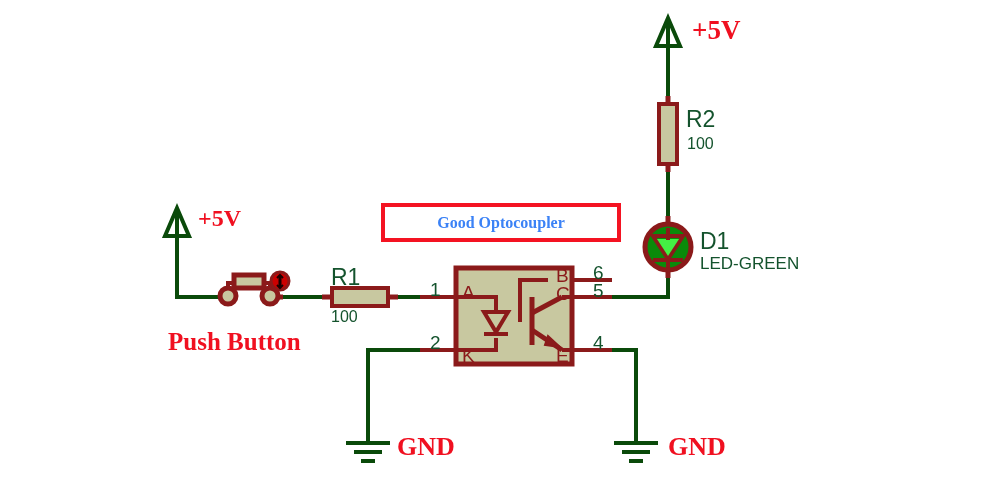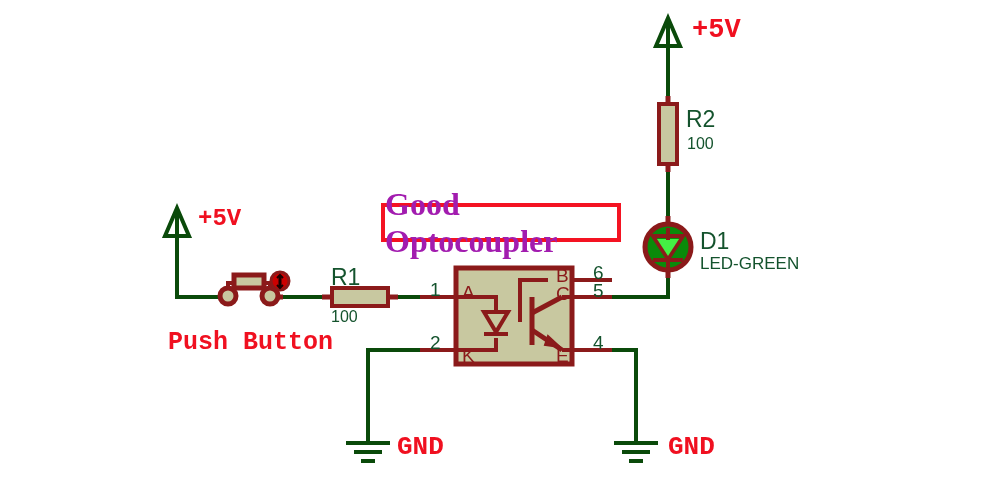--- a/index.html
+++ b/index.html
@@ -1,28 +1,28 @@
 <!DOCTYPE html>
 <html><head>
 <meta charset="utf-8">
 <style>
   html,body{margin:0;padding:0;background:#ffffff;}
   body{width:1000px;height:479px;position:relative;overflow:hidden;
        font-family:"Liberation Sans",sans-serif;}
   .stage{position:absolute;left:0;top:0;width:1000px;height:479px;}
   svg{position:absolute;left:0;top:0;}
   .lbl{position:absolute;white-space:nowrap;}
-  .redlbl{color:#f01020;font-family:Liberation Mono, monospace;font-weight:bold;}
+  .redlbl{color:#f01020;font-family:Liberation Serif, serif;font-weight:bold;}
   .blklbl{color:#14532d;font-family:"Liberation Sans",sans-serif;}
   .titlebox{position:absolute;left:381px;top:203px;width:240px;height:39px;
             border:4px solid #f41322;background:#ffffff;box-sizing:border-box;}
   .titletxt{position:absolute;left:0;top:0;width:100%;height:100%;
             display:flex;align-items:center;justify-content:center;
-            color:#a21caf;font-family:"Liberation Serif",serif;
-            font-weight:bold;font-size:32px;letter-spacing:0px;}
+            color:#3b82f6;font-family:"Liberation Serif",serif;
+            font-weight:bold;font-size:16px;letter-spacing:0px;}
 </style>
 </head>
 <body>
 
 <div class="stage">
 
   <svg width="1000" height="479" viewBox="0 0 1000 479">
 
     <g stroke="#0a4a0a" stroke-width="4" fill="none" stroke-linecap="square">
 

